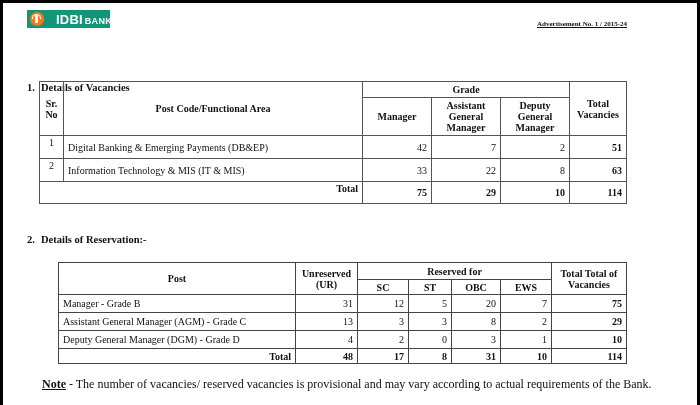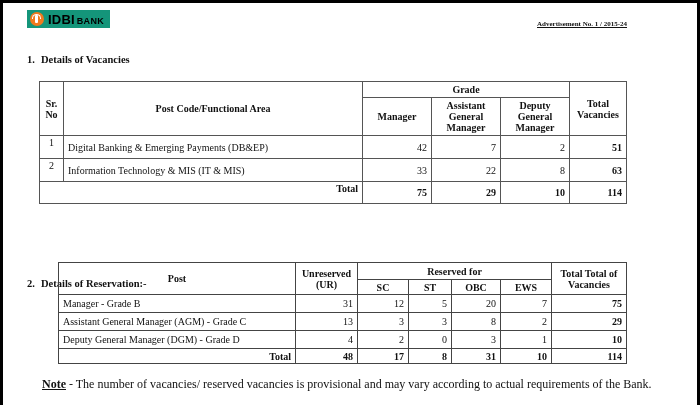--- a/index.html
+++ b/index.html
@@ -23,22 +23,22 @@
   }
   .logo .emblem::before {
     content: ""; position: absolute; left: 5px; top: 3px; width: 3px; height: 8px;
     background: #fff; border-radius: 1px;
   }
   .logo .emblem::after {
     content: ""; position: absolute; left: 2px; top: 2px; width: 9px; height: 5px;
     border: 1.5px solid #fff; border-bottom: none; border-radius: 6px 6px 0 0; box-sizing: border-box;
   }
   .logo .name {
-    color: #000000; font-family: "Liberation Sans", sans-serif; font-weight: bold;
-    font-size: 13px; margin-left: 4px; letter-spacing: 0.2px; white-space: nowrap;
+    color: #ffffff; font-family: "Liberation Sans", sans-serif; font-weight: bold;
+    font-size: 13px; margin-left: 12px; letter-spacing: 0.2px; white-space: nowrap;
   }
   .logo .name .small { font-size: 9px; margin-left: 2px; letter-spacing: 0.3px; }
   .adv {
     position: absolute; left: 537px; top: 20px; font-size: 7px; font-weight: bold;
     text-decoration: underline; white-space: nowrap;
   }
   .section-title {
     position: absolute; left: 27px; font-size: 10.5px; font-weight: bold; white-space: nowrap;
   }
   .section-title .num { display: inline-block; width: 14px; }
@@ -66,21 +66,21 @@
 
 <div class="frame"></div>
 
 <div class="logo">
   <span class="emblem"></span>
   <span class="name"><span>IDBI</span><span class="small">BANK</span></span>
 </div>
 
 <div class="adv">Advertisement No. 1 / 2015-24</div>
 
-<div class="section-title" style="top:54px;">
+<div class="section-title" style="top:82px;">
   <span class="num">1.</span><span>Details of Vacancies</span>
 </div>
 
 <table id="t1">
   <colgroup>
     <col style="width:24px">
       <col style="width:299px">
       <col style="width:69px">
       <col style="width:69px">
       <col style="width:69px">
@@ -117,21 +117,21 @@
   <tr style="height:22px">
     <td colspan="2" class="c b" style="vertical-align:top;padding-top:1px;">Total</td>
     <td class="c b">75</td>
     <td class="c b">29</td>
     <td class="c b">10</td>
     <td class="c b">114</td>
   </tr>
 </tbody>
   </table>
 
-<div class="section-title" style="top:234px;margin-top:44px;">
+<div class="section-title" style="top:234px;">
   <span class="num">2.</span><span>Details of Reservation:-</span>
 </div>
 
 <table id="t2">
   <colgroup>
     <col style="width:237px">
       <col style="width:62px">
       <col style="width:51px">
       <col style="width:43px">
       <col style="width:49px">

